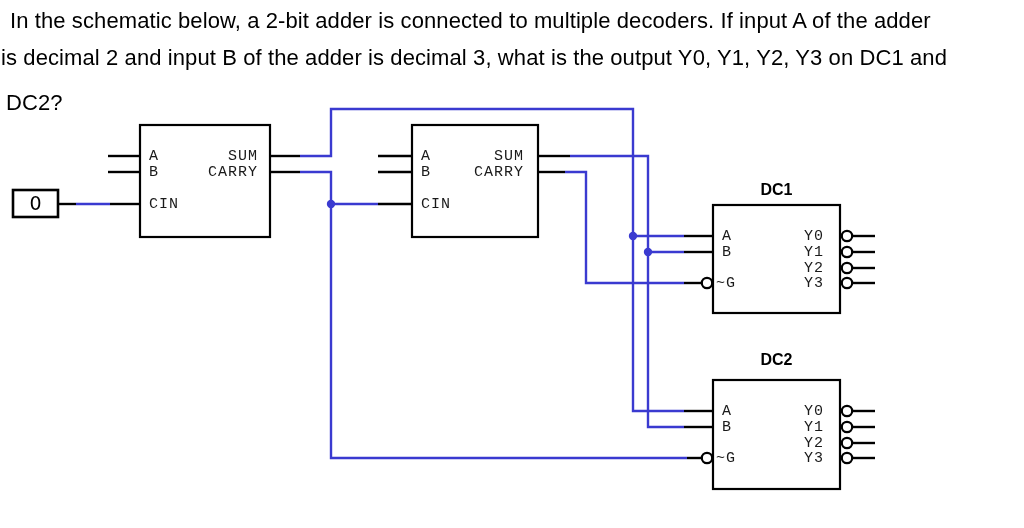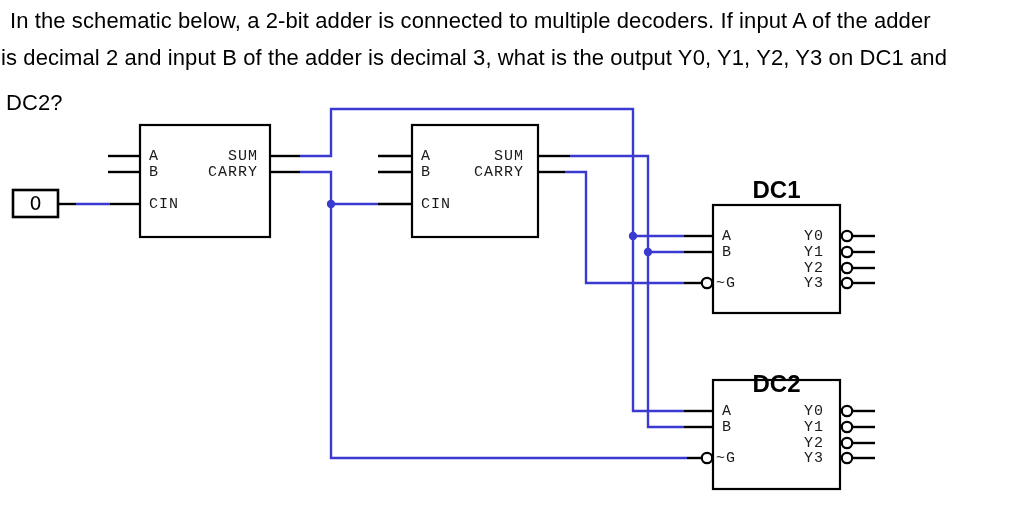--- a/index.html
+++ b/index.html
@@ -6,21 +6,21 @@
   .stage{position:relative;width:1024px;height:528px;background:#ffffff;overflow:hidden;
          font-family:"Liberation Sans",sans-serif;}
   .qline{position:absolute;font-family:"Liberation Sans",sans-serif;font-size:22px;
          color:#000000;white-space:pre;letter-spacing:0.1px;}
   .schematic-svg{position:absolute;left:0;top:0;}
   .plabel{position:absolute;font-family:"Liberation Mono","DejaVu Sans Mono",monospace;
           font-size:15px;letter-spacing:1px;color:#1a1a1a;transform:translateY(-50%);
           white-space:pre;line-height:15px;}
   .plabel.r{text-align:right;}
   .dctitle{position:absolute;left:713px;width:127px;text-align:center;
-           font-family:"Liberation Sans",sans-serif;font-size:24px;font-weight:bold;
+           font-family:"Liberation Sans",sans-serif;font-size:16px;font-weight:bold;
            color:#000000;transform:translateY(-50%);}
   .constlabel{position:absolute;left:13px;top:190px;width:45px;height:27px;line-height:27px;
               text-align:center;font-family:"DejaVu Sans",sans-serif;font-size:19px;color:#000000;}
 </style>
 </head>
 <body>
 
 <div class="stage">
 
   <div class="qline" style="left:10px;top:8px;">In the schematic below, a 2-bit adder is connected to multiple decoders. If input A of the adder</div>
@@ -112,21 +112,21 @@
 
   <div class="dctitle" style="top:190px;">DC1</div>
   <div class="plabel" style="left:722px;top:236px;">A</div>
   <div class="plabel" style="left:722px;top:252px;">B</div>
   <div class="plabel" style="left:716px;top:283px;">~G</div>
   <div class="plabel r" style="right:200px;top:236px;">Y0</div>
   <div class="plabel r" style="right:200px;top:252px;">Y1</div>
   <div class="plabel r" style="right:200px;top:268px;">Y2</div>
   <div class="plabel r" style="right:200px;top:283px;">Y3</div>
 
-  <div class="dctitle" style="top:384px;">DC2</div>
+  <div class="dctitle" style="top:360px;">DC2</div>
   <div class="plabel" style="left:722px;top:411px;">A</div>
   <div class="plabel" style="left:722px;top:427px;">B</div>
   <div class="plabel" style="left:716px;top:458px;">~G</div>
   <div class="plabel r" style="right:200px;top:411px;">Y0</div>
   <div class="plabel r" style="right:200px;top:427px;">Y1</div>
   <div class="plabel r" style="right:200px;top:443px;">Y2</div>
   <div class="plabel r" style="right:200px;top:458px;">Y3</div>
 
 </div>
 

